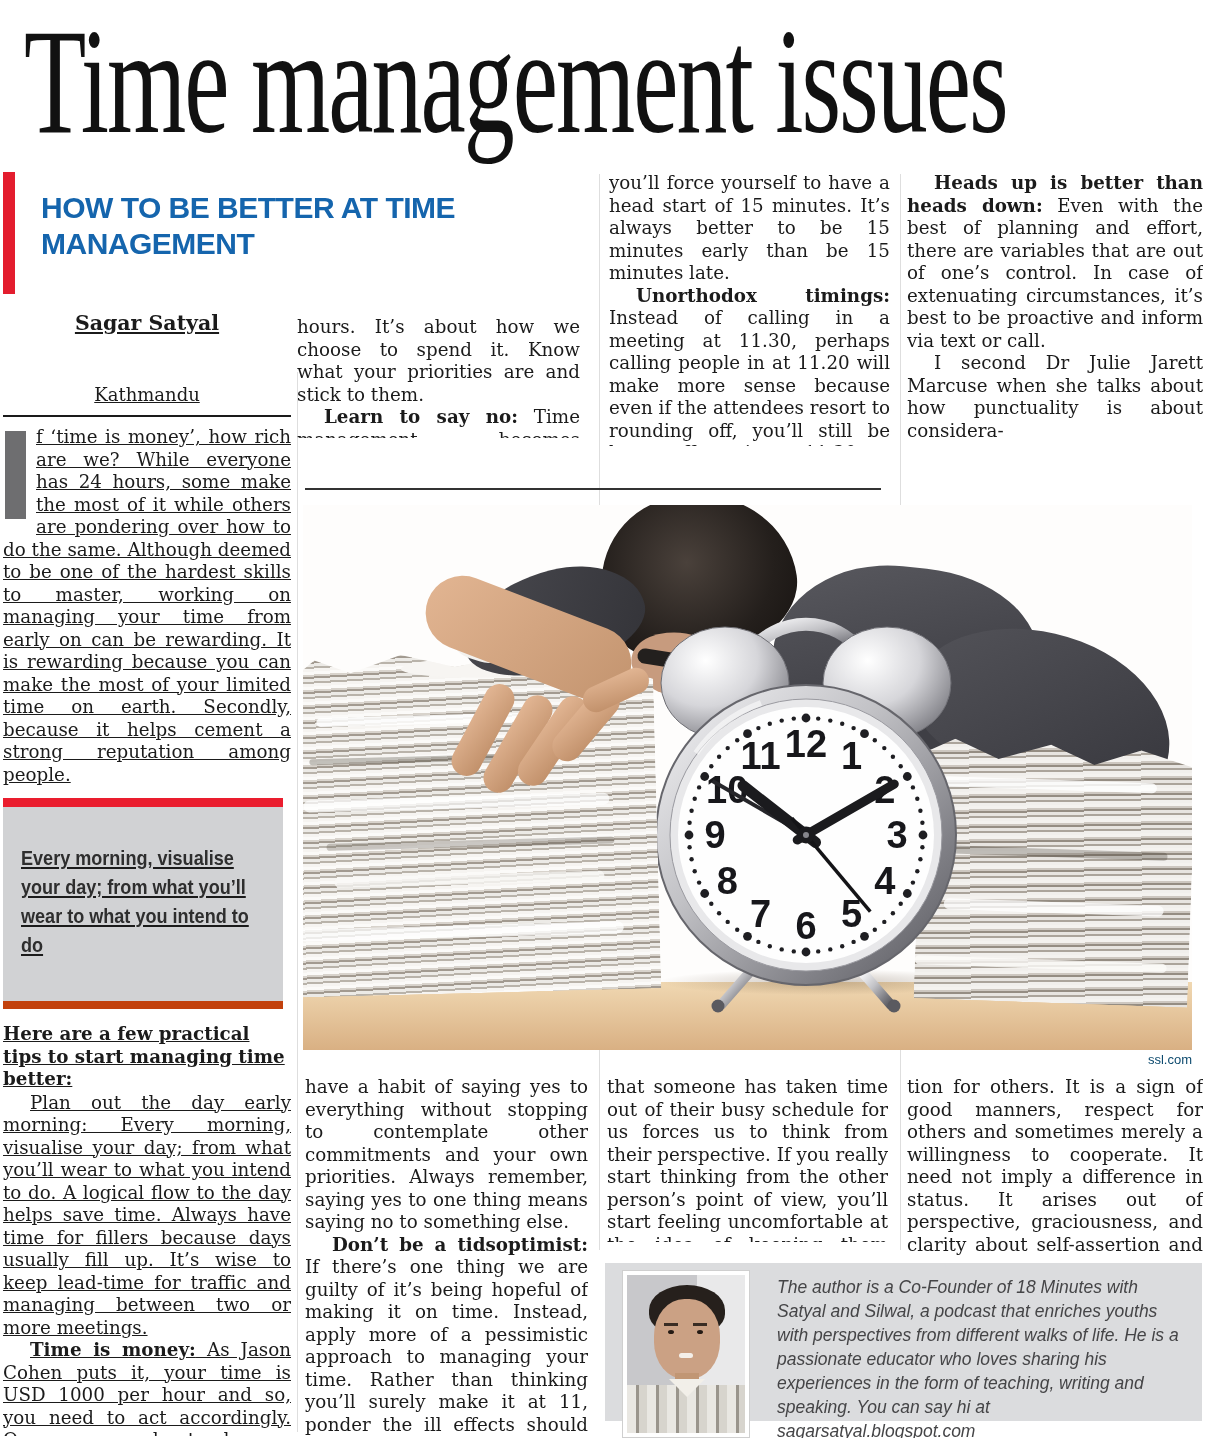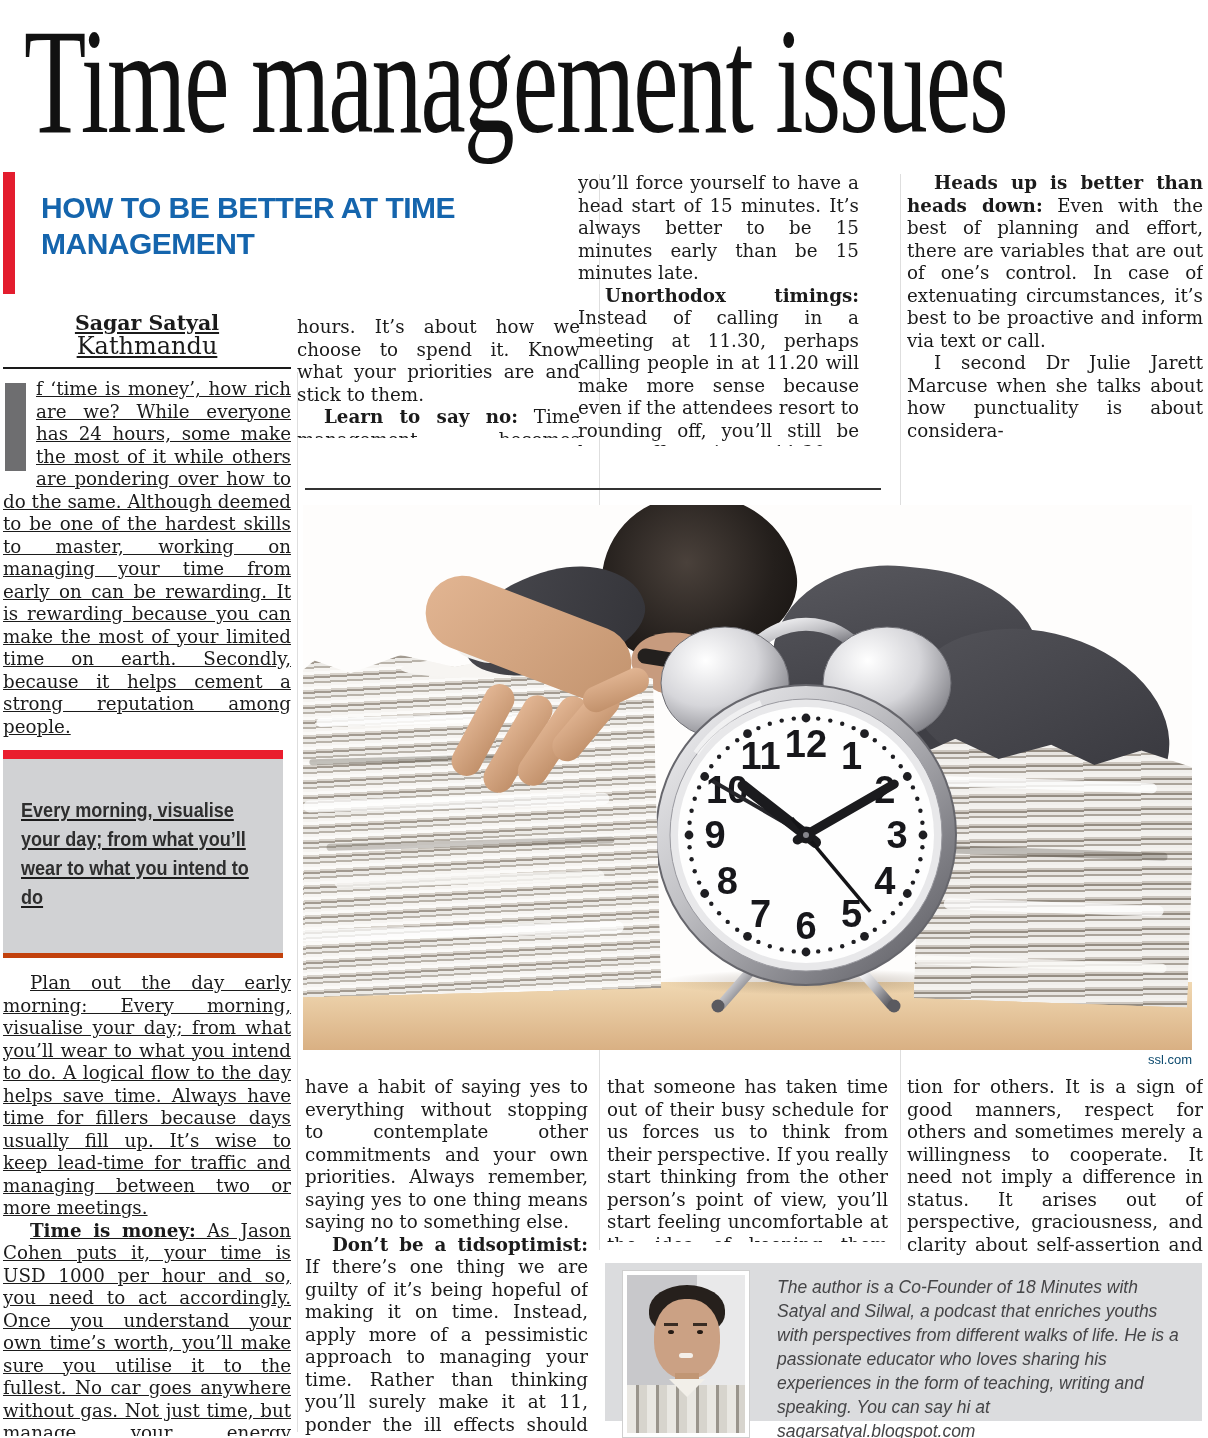--- a/index.html
+++ b/index.html
@@ -24,34 +24,34 @@
   .d3{left:900px;top:174px;height:1076px;}
 
   
   .col{position:absolute;font-size:18.3px;line-height:22.5px;text-align:justify;
        overflow:hidden;z-index:1;}
   .col p{margin:0;text-indent:27px;}
   .col p.noindent{text-indent:0;}
   .lead{font-weight:700;}
   .c1{left:3px;top:308px;width:288px;height:1128px;text-decoration:underline;}
   .c2t{left:297px;top:316px;width:283px;height:122px;}
-  .c3t{left:578px;top:172px;width:281px;height:274px;}
+  .c3t{left:609px;top:172px;width:281px;height:274px;}
   .c4t{left:907px;top:172px;width:296px;height:284px;}
   .c2b{left:305px;top:1076px;width:283px;height:360px;}
   .c3b{left:607px;top:1076px;width:281px;height:166px;}
   .c4b{left:907px;top:1076px;width:296px;height:182px;}
 
   .byline{text-align:center;padding:4px 0 9px 0;border-bottom:2px solid #1a1a1a;margin-bottom:9px;}
   .by-author{font-weight:700;font-size:20.5px;line-height:23px;}
-  .by-loc{font-size:24px;line-height:23px;}
+  .by-loc{font-size:18px;line-height:23px;margin-top:48px;}
 
   .dropcap{float:left;width:21px;height:88px;background:#6e6e70;margin:5px 10px 2px 2px;
            color:transparent;overflow:hidden;font-size:8px;}
 
-  .quote-box{background:#d1d2d4;border-top:9px solid #ea1d2e;border-bottom:5px solid #c2410c;
+  .quote-box{background:#d1d2d4;border-top:9px solid #ea1d2e;border-bottom:8px solid #c2410c;
              margin:12px 8px 14px 0;padding:36px 10px 42px 18px;}
   .quote-inner{font-family:"Liberation Sans",sans-serif;font-weight:700;font-size:21px;
                line-height:29px;color:#2e2e2e;width:116%;transform:scaleX(.86);
                transform-origin:left top;text-align:left;}
 
   .tips{font-weight:700;text-align:left;margin:2px 0 1px 0 !important;}
 
   
   .career-rule{position:absolute;left:305px;top:488px;width:576px;height:2px;background:#333;z-index:1;}
   .career{position:absolute;left:305px;top:446px;width:576px;text-align:center;z-index:2;
@@ -135,20 +135,21 @@
 
   <section class="col c1">
     <div class="byline">
       <div class="by-author">Sagar Satyal</div>
       <div class="by-loc">Kathmandu</div>
     </div>
     <p class="noindent"><span class="dropcap">I</span><span>f ‘time is money’, how rich are we? While everyone has 24 hours, some make the most of it while others are pondering over how to do the same. Although deemed to be one of the hardest skills to master, working on managing your time from early on can be rewarding. It is rewarding because you can make the most of your limited time on earth. Secondly, because it helps cement a strong reputation among people.</span></p>
     <aside class="quote-box">
       <div class="quote-inner">Every morning, visualise your day; from what you’ll wear to what you intend to do</div>
     </aside>
+    <p class="tips noindent">Here are a few practical tips to start managing time better:</p>
     <p>Plan out the day early morning: Every morning, visualise your day; from what you’ll wear to what you intend to do. A logical flow to the day helps save time. Always have time for fillers because days usually fill up. It’s wise to keep lead-time for traffic and managing between two or more meetings.</p>
     <p><b class="lead">Time is money:</b><span> As Jason Cohen puts it, your time is USD 1000 per hour and so, you need to act accordingly. Once you understand your own time’s worth, you’ll make sure you utilise it to the fullest. No car goes anywhere without gas. Not just time, but manage your energy accordingly.</span></p>
 
   </section>
 
   <section class="col c2t">
     <p class="noindent">hours. It’s about how we choose to spend it. Know what your priorities are and stick to them.</p>
     <p><b class="lead">Learn to say no:</b><span> Time management becomes difficult if you</span></p>
   </section>
 

